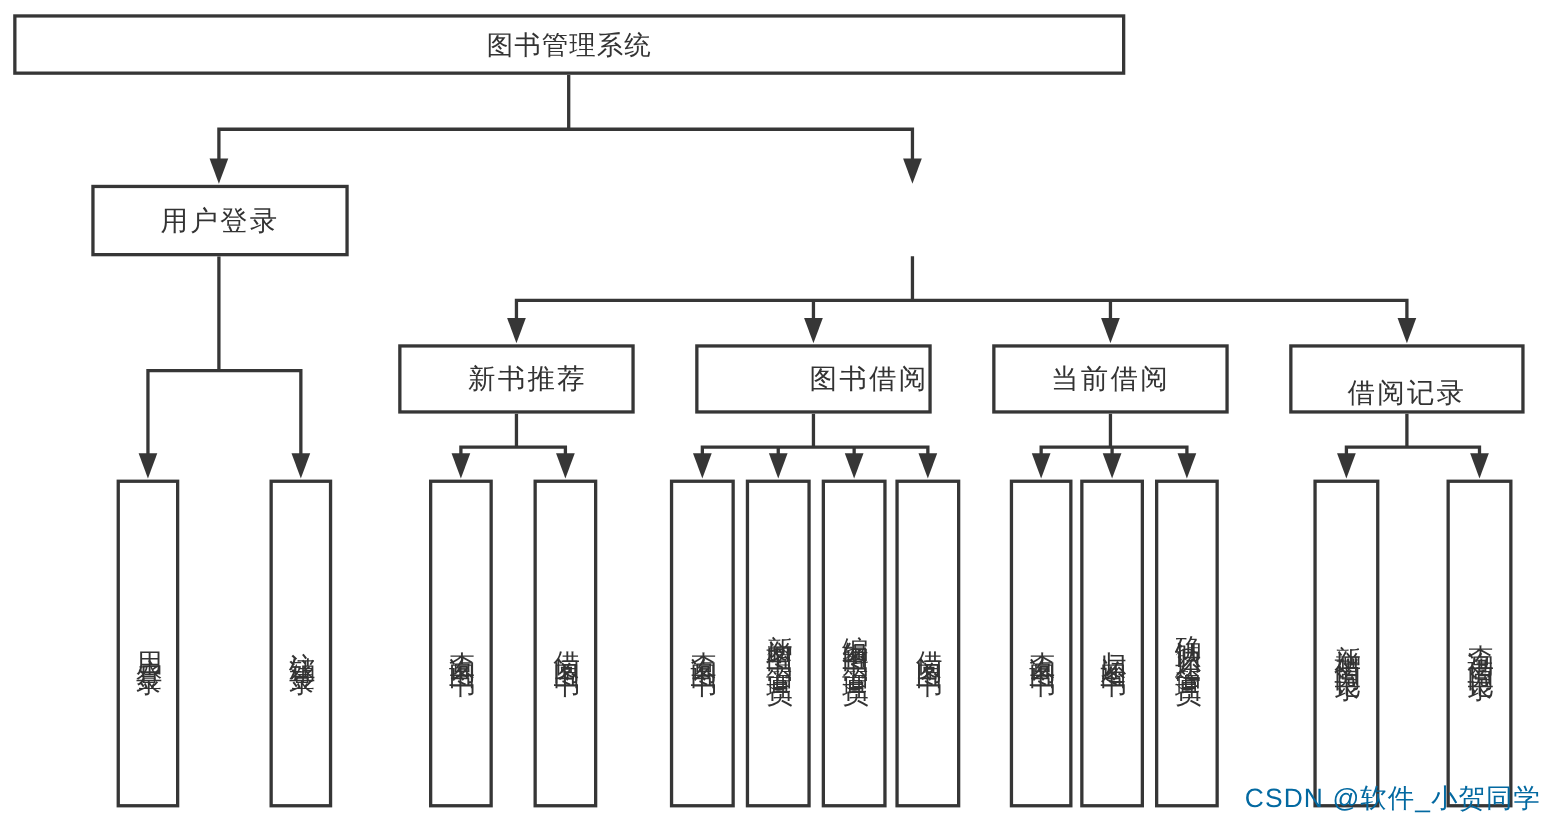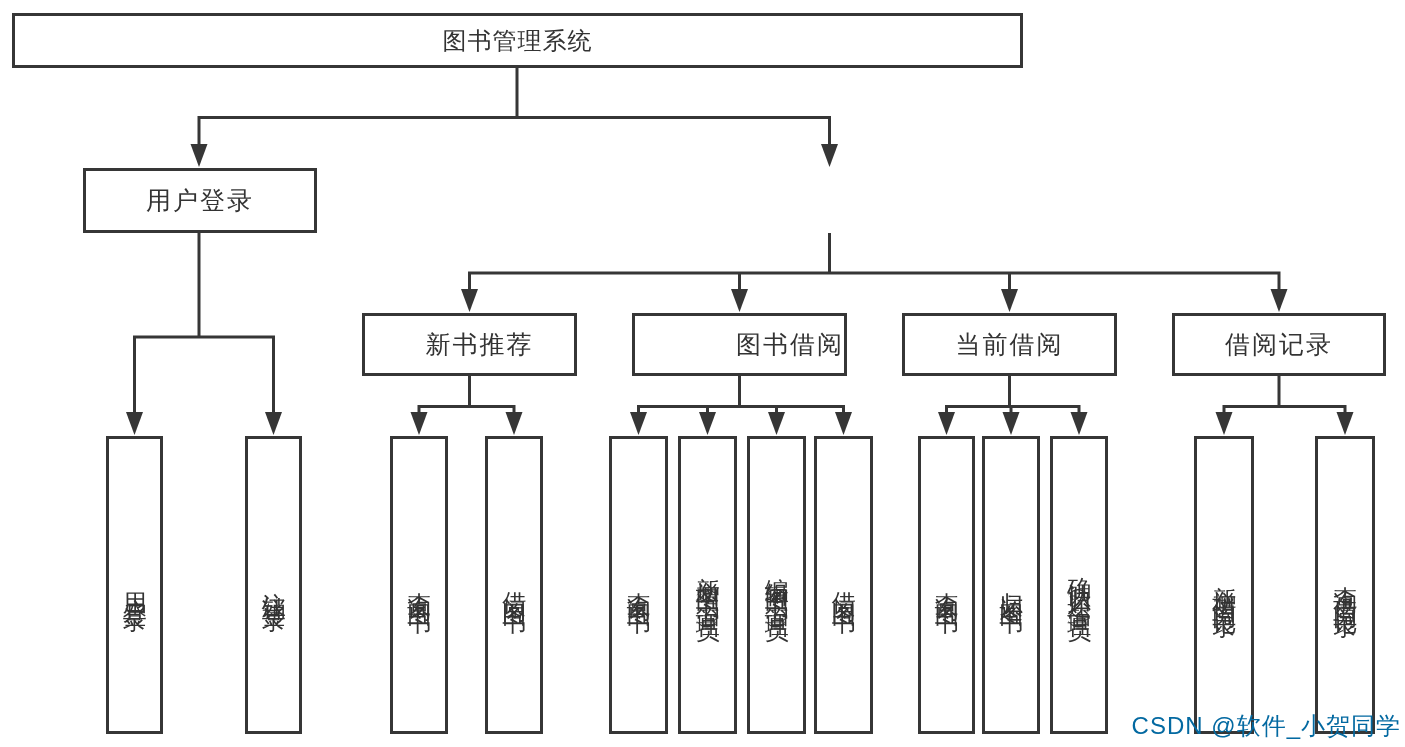--- a/index.html
+++ b/index.html
@@ -100,21 +100,21 @@
 
   <div class="node hnode" style="left:362px; top:313px; width:215px; height:63px;padding-left:20px;">
     <span>新书推荐</span>
   </div>
   <div class="node hnode" style="left:632px; top:313px; width:215px; height:63px;justify-content:flex-end;">
     <span>图书借阅</span>
   </div>
   <div class="node hnode" style="left:902px; top:313px; width:215px; height:63px;">
     <span>当前借阅</span>
   </div>
-  <div class="node hnode" style="left:1172px; top:313px; width:214px; height:63px;">
+  <div class="node hnode" style="left:1172px; top:313px; width:214px; height:63px;align-items:flex-end;">
     <span>借阅记录</span>
   </div>
 
   <div class="node leaf" style="left:106px; top:436px; width:57px; height:298px;">
     <span class="vtext">用户登录</span>
   </div>
   <div class="node leaf" style="left:245px; top:436px; width:57px; height:298px;">
     <span class="vtext">注销登录</span>
   </div>
 

